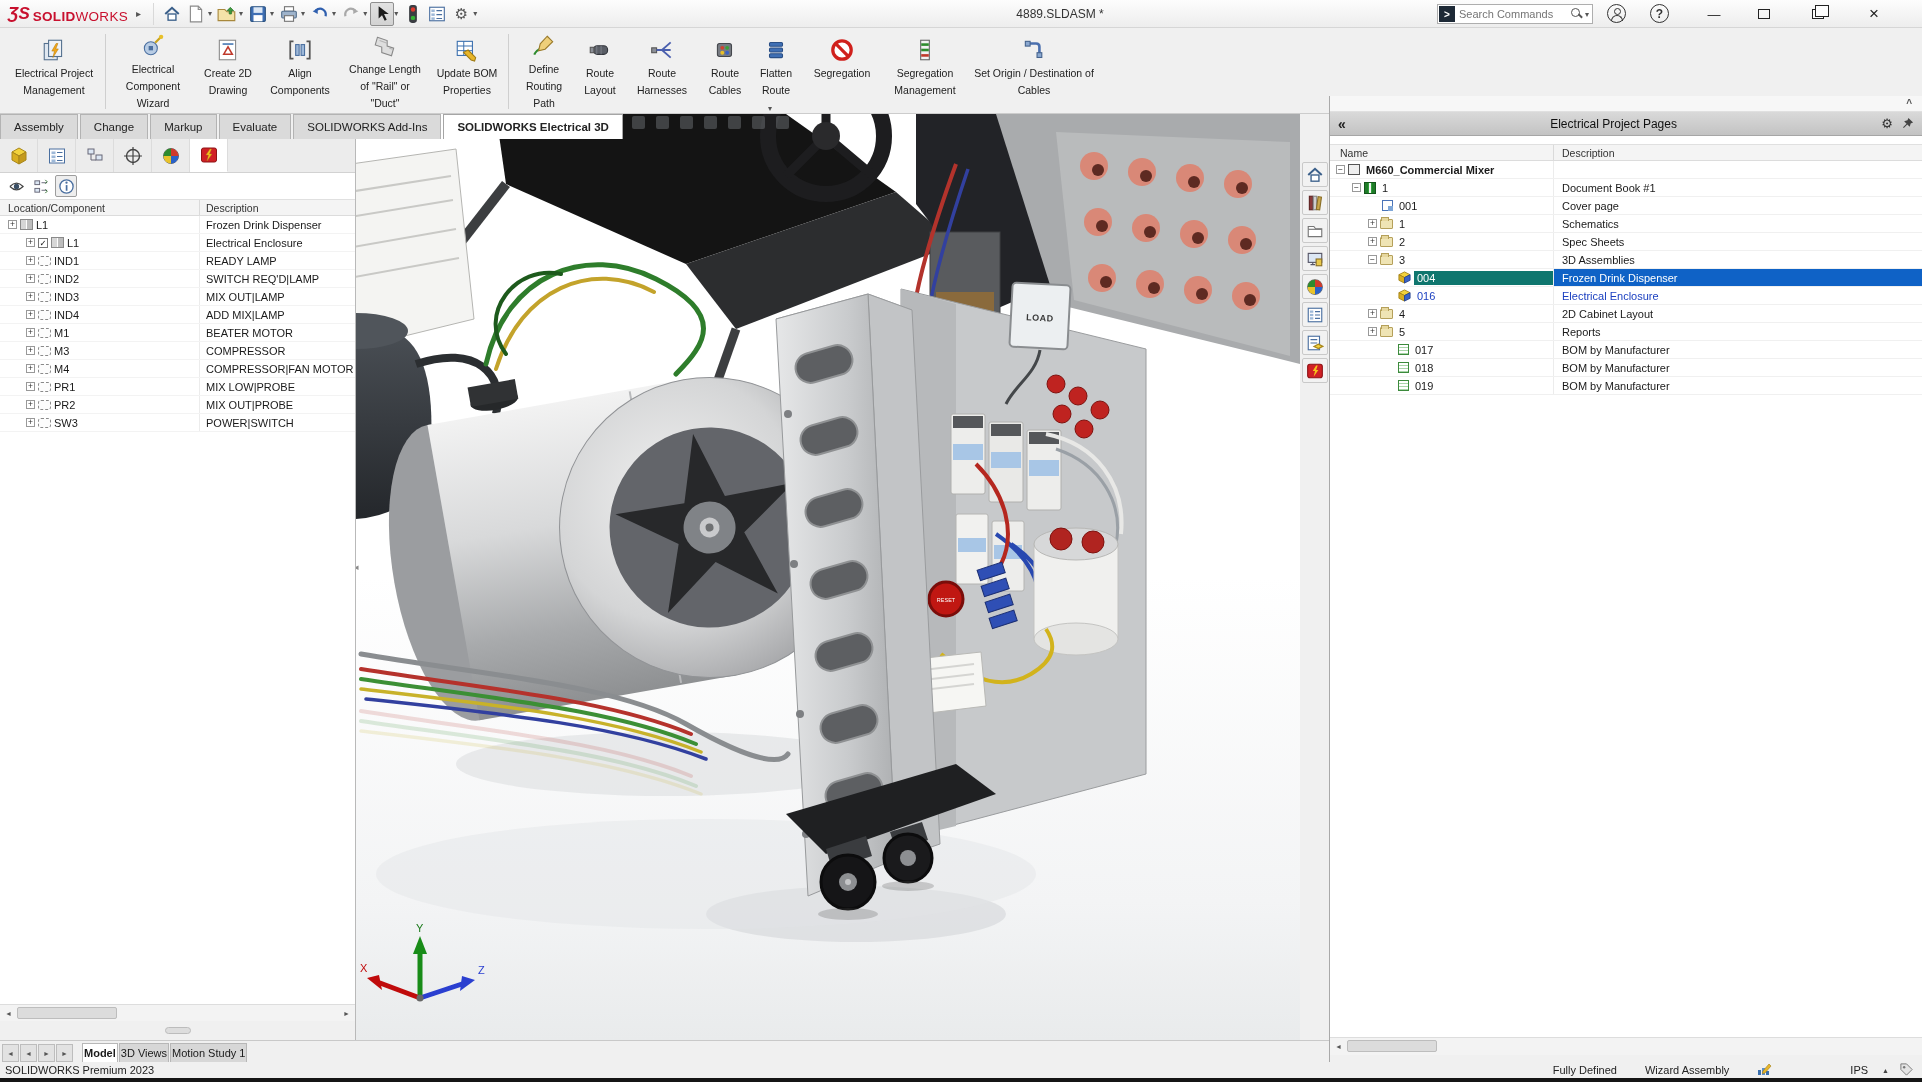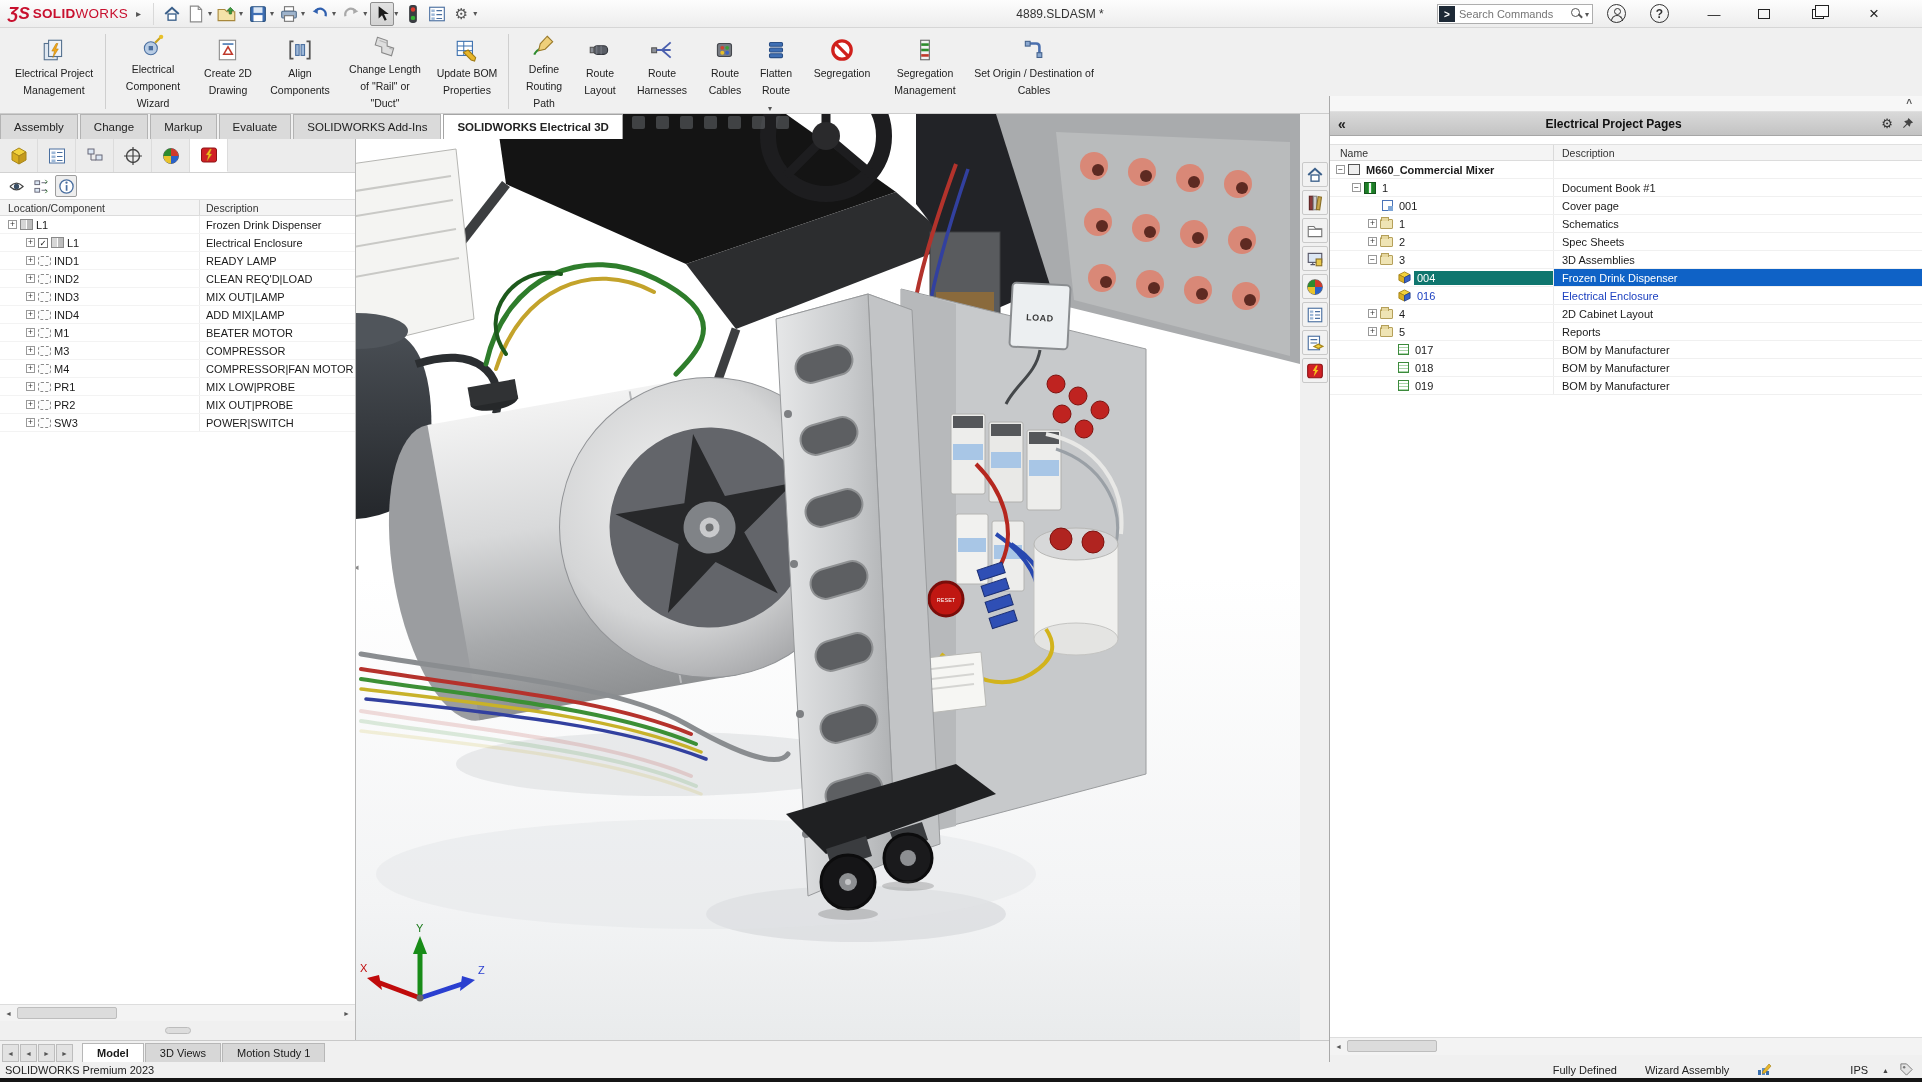--- a/index.html
+++ b/index.html
@@ -2,21 +2,21 @@
 <html><head>
 <meta charset="utf-8">
 <style>
 *{box-sizing:border-box;margin:0;padding:0}
 html,body{width:1922px;height:1082px;overflow:hidden}
 body{font-family:"Liberation Sans",sans-serif;font-size:11px;color:#1a1a1a;background:#fff}
 #app{position:relative;width:1922px;height:1082px;background:#f0f0f0;overflow:hidden}
 
 
 .titlebar{position:absolute;left:0;top:0;width:1922px;height:28px;background:linear-gradient(#fdfdfd,#ededed);border-bottom:1px solid #d6d6d6;display:flex;align-items:center}
-.logo{display:flex;align-items:center;padding:0 6px 0 8px;color:#c8102e;white-space:nowrap}
+.logo{display:flex;align-items:flex-end;padding:0 6px 0 8px;color:#c8102e;white-space:nowrap}
 .logo .mk{font-size:17px;font-weight:800;font-style:italic;margin-right:3px}
 .logo .bb{font-size:13.5px;font-weight:800;letter-spacing:.3px}
 .logo .bl{font-size:13.5px;font-weight:400;letter-spacing:.3px}
 .flyout{color:#555;font-size:10px;margin:0 6px 0 2px}
 .tbsep{width:1px;height:22px;background:#d9d9d9;margin:0 6px}
 .tbi{width:24px;height:24px;display:inline-flex;align-items:center;justify-content:center;border-radius:2px}
 .tbi.pressed{border:1px solid #8f8f8f;background:linear-gradient(#e2e2e2,#d2d2d2)}
 .caret{font-size:8px;color:#555;margin:0 3px 0 0}
 .doc-title{position:absolute;left:930px;width:260px;text-align:center;font-size:12px;color:#333}
 .searchbox{position:absolute;left:1437px;top:4px;width:156px;height:20px;background:#fff;border:1px solid #aeaeae;display:flex;align-items:center}
@@ -81,21 +81,21 @@
 .vsplit{position:absolute;left:-2px;top:448px;color:#8a8a8a;font-size:9px}
 
 
 .taskstrip{position:absolute;left:1300px;top:162px;width:29px;display:flex;flex-direction:column;gap:3px;align-items:center}
 .titem{width:26px;height:25px;background:#f2f2f2;border:1px solid #c9c9c9;border-radius:2px;display:flex;align-items:center;justify-content:center}
 
 
 .rightpanel{position:absolute;left:1329px;top:96px;width:593px;height:966px;background:#fff;border-left:1px solid #a9a9a9;display:flex;flex-direction:column}
 .collapsebar{height:16px;background:#f7f7f7;border-bottom:1px solid #e0e0e0;display:flex;justify-content:flex-end;align-items:center;padding-right:10px;font-size:10px;color:#555;font-weight:700}
 .rtitle{height:24px;background:linear-gradient(#d9d9d9,#c3c3c3);border-bottom:1px solid #a6a6a6;display:flex;align-items:center;padding:0 8px;font-size:12px}
-.rtitle .tl{flex:1;text-align:center;font-weight:700;color:#111}
+.rtitle .tl{flex:1;text-align:center;font-weight:400;color:#111}
 .rtitle .chev{font-size:14px;color:#222;font-weight:700}
 .rtitle .gear{font-size:13px;color:#333;margin-right:8px}
 .rgap{height:8px;background:#fff}
 .rhead .n1{width:224px;padding-left:10px;border-right:1px solid #dadada;height:100%;display:flex;align-items:center}
 .rhead .n2{flex:1;padding-left:8px}
 .rtree{height:234px}
 .rrow{height:18px;display:flex;align-items:center;border-bottom:1px solid #f0f0f0;font-size:11px}
 .nc{width:224px;height:100%;display:flex;align-items:center;gap:3px;padding-left:6px;border-right:1px solid #ececec;overflow:hidden}
 .dc{flex:1;height:100%;display:flex;align-items:center;padding-left:8px;overflow:hidden;white-space:nowrap}
 .rind{width:13px;flex:none}
@@ -113,21 +113,21 @@
 .iproj{width:12px;height:11px;flex:none;border:1px solid #555;background:#efefef;position:relative}
 .iproj:before{content:"";position:absolute;left:2px;top:-4px;width:12px;height:11px;border:1px solid #999;background:#dedede;z-index:-1}
 .isheet{width:11px;height:11px;flex:none;border:1px solid #3c8a3c;background:repeating-linear-gradient(#fff 0 2px,#a8d4a8 2px 3px)}
 .rfill{flex:1;background:#fff}
 .rhscroll{height:18px;background:#f3f3f3;border-top:1px solid #ddd;position:relative;display:flex;align-items:center}
 .rbfill{height:7px;background:#f0f0f0}
 
 
 .bottombar{position:absolute;left:0;top:1040px;width:1329px;height:22px;background:#f0f0f0;border-top:1px solid #c9c9c9;display:flex;align-items:flex-end;padding-left:2px}
 .navbtn{width:17px;height:18px;background:#e2e2e2;border:1px solid #bdbdbd;display:inline-flex;align-items:center;justify-content:center;font-size:7px;color:#555;margin-right:1px}
-.mtab{padding:0 14px;height:19px;display:flex;align-items:center;background:#d7d7d7;border:1px solid #b7b7b7;border-bottom:none;font-size:11px;margin-right:1px}
+.mtab{padding:0 1px;height:19px;display:flex;align-items:center;background:#d7d7d7;border:1px solid #b7b7b7;border-bottom:none;font-size:11px;margin-right:1px}
 .mtab.active{background:#fff;font-weight:700}
 .statusbar{position:absolute;left:0;top:1062px;width:1922px;height:20px;background:#f0f0f0;border-bottom:4px solid #151515;display:flex;align-items:center;font-size:11px;color:#222}
 .statusbar .prod{margin-left:5px}
 .statusbar .sp{flex:1}
 .st-item{margin-right:28px}
 .units{display:flex;align-items:center;gap:14px;margin-right:10px}
 .upcaret{font-size:7px;color:#444}
 </style>
 </head>
 <body>
@@ -750,21 +750,21 @@
           </div>
         <div class="c2">READY LAMP</div>
       </div>
       <div class="trow">
         <div class="c1">
             <span class="ind"></span>
             <span class="exp">+</span>
             <span class="icmp"></span>
             <span>IND2</span>
           </div>
-        <div class="c2">CLEAN REQ'D|LOAD</div>
+        <div class="c2">SWITCH REQ'D|LAMP</div>
       </div>
       <div class="trow">
         <div class="c1">
             <span class="ind"></span>
             <span class="exp">+</span>
             <span class="icmp"></span>
             <span>IND3</span>
           </div>
         <div class="c2">MIX OUT|LAMP</div>
       </div>

